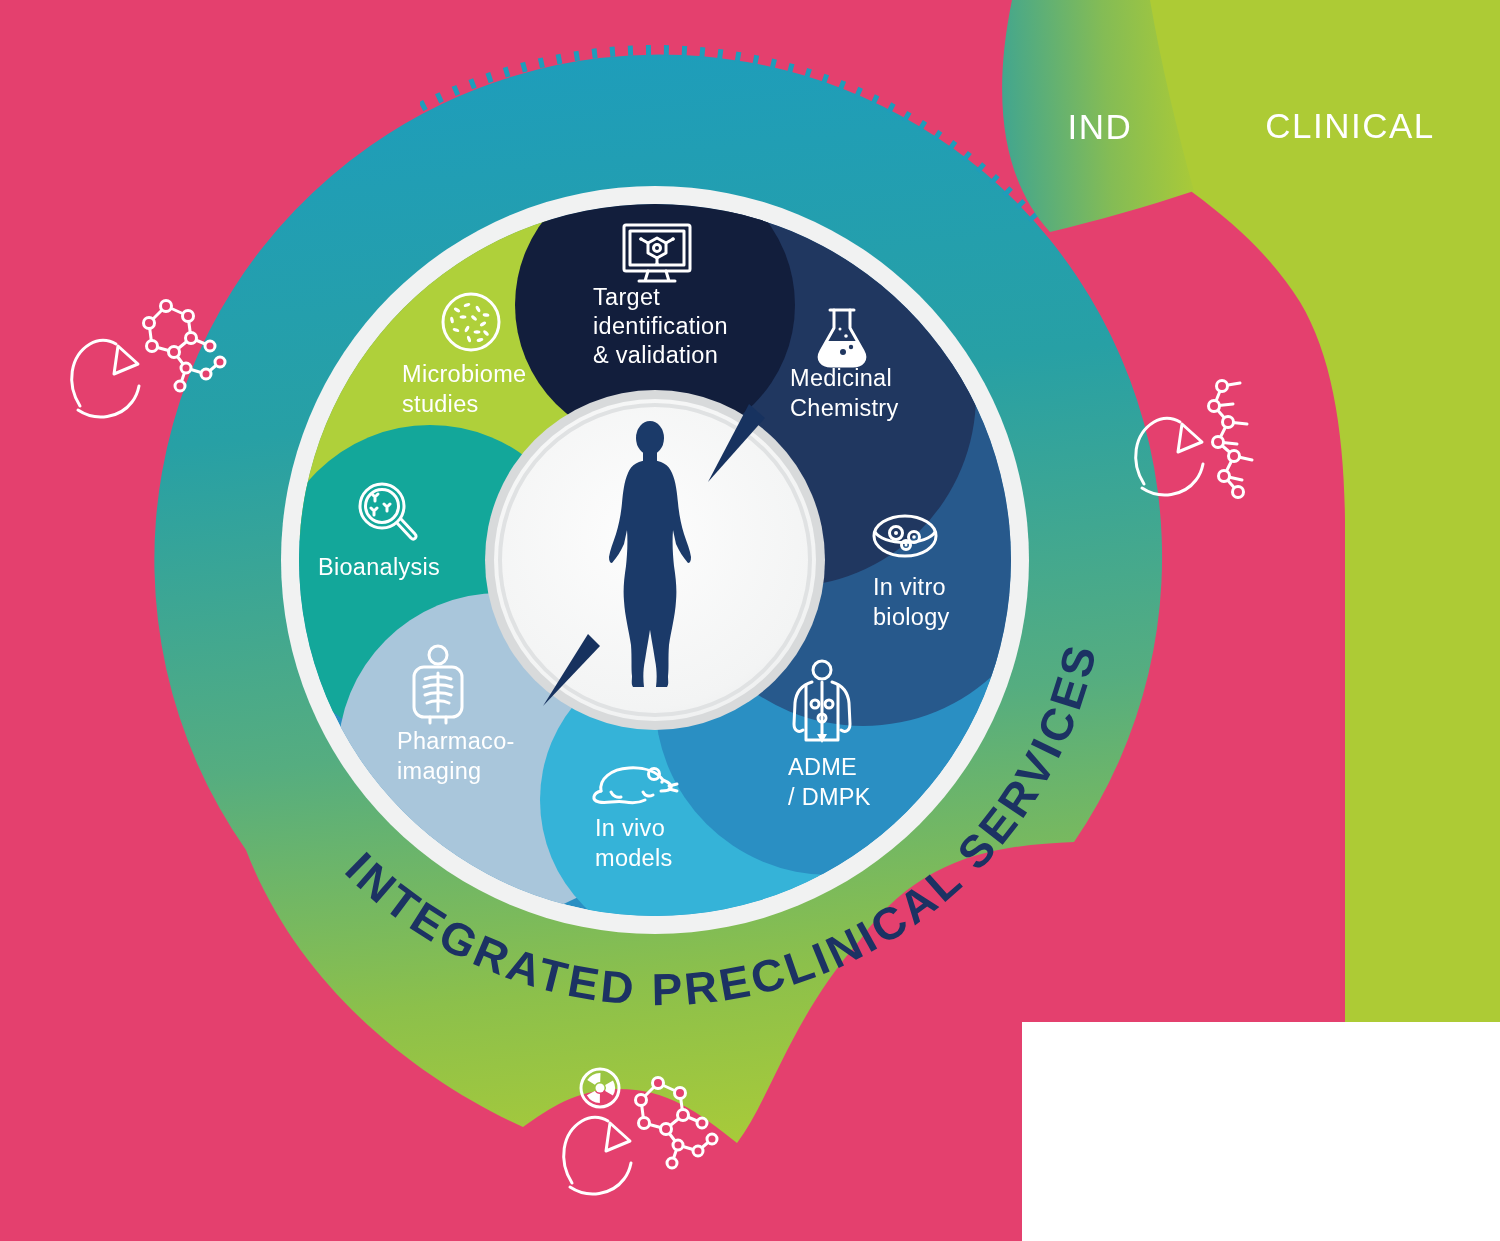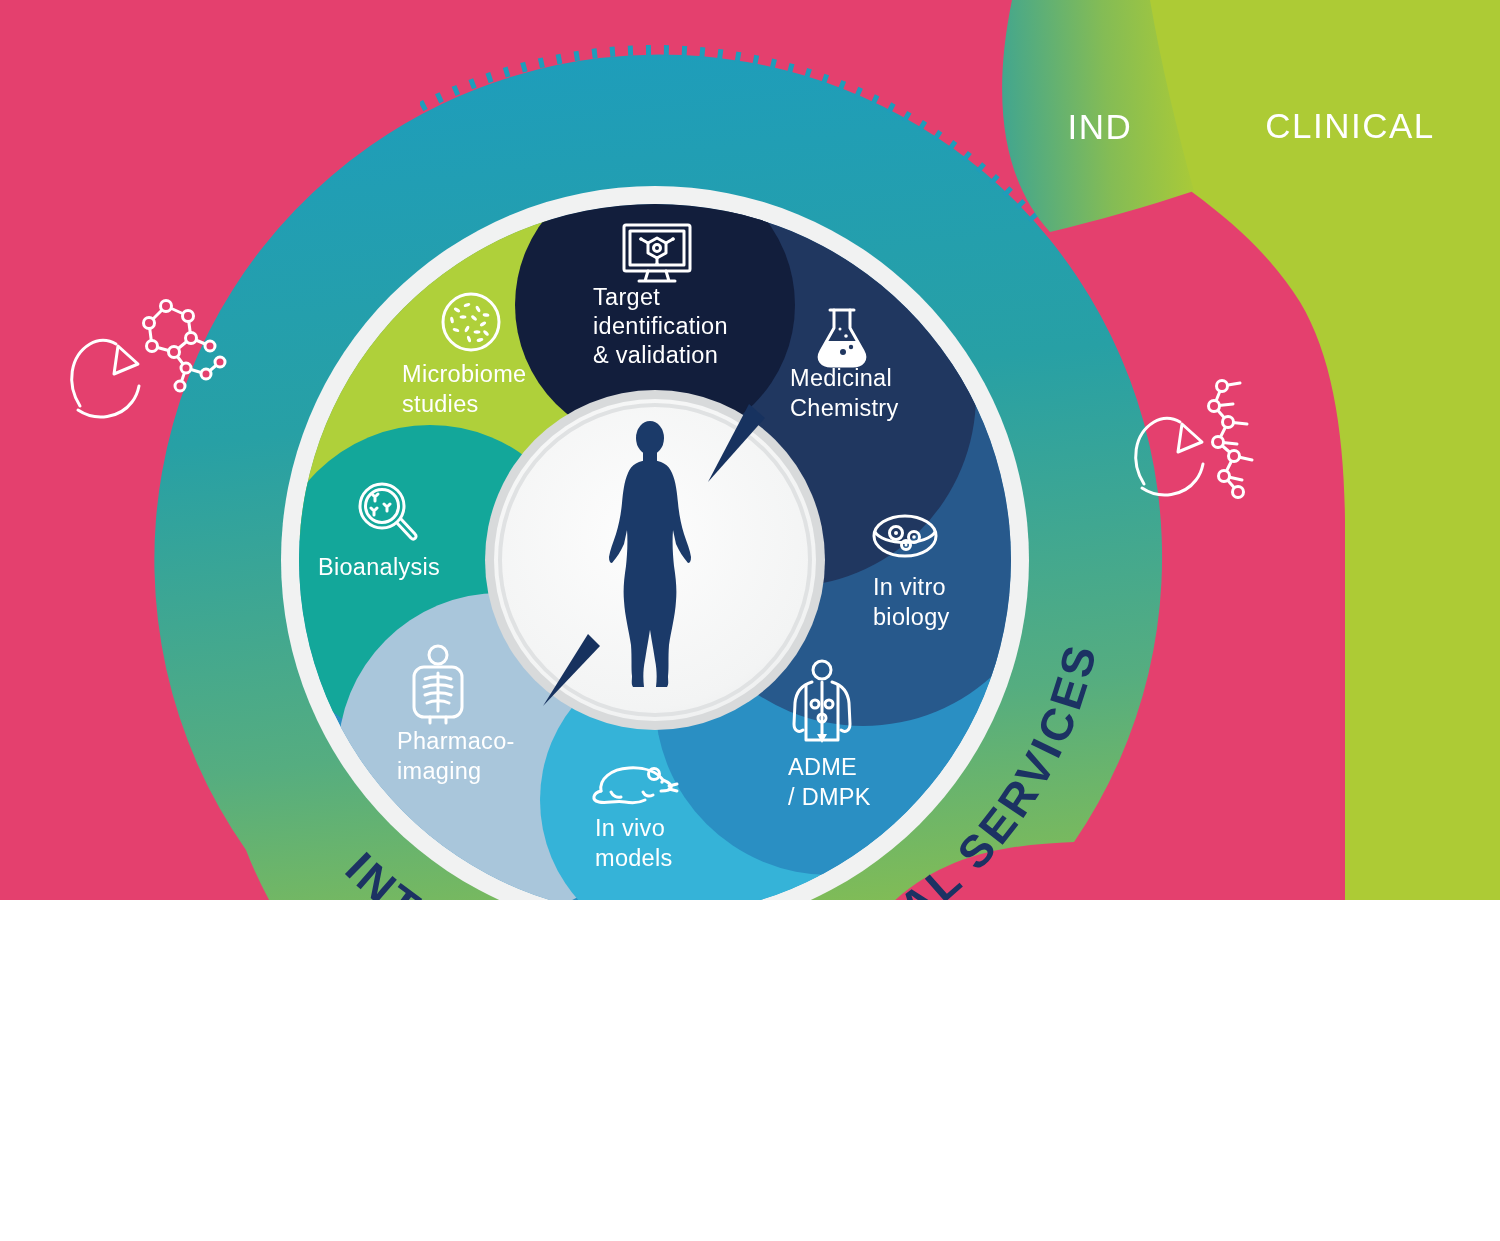--- a/index.html
+++ b/index.html
@@ -1,16 +1,16 @@
 <!DOCTYPE html>
 <html><head>
 <meta charset="utf-8">
 <style>
   html,body{margin:0;padding:0;background:#ffffff;}
-  .stage{width:1500px;height:900px;position:relative;overflow:hidden;background:#fff;}
+  .stage{width:1500px;height:1241px;position:relative;overflow:hidden;background:#fff;}
   svg{display:block;}
   .seg-label{font-family:"Liberation Sans",sans-serif;font-size:23.5px;font-weight:400;fill:#ffffff;letter-spacing:.3px;}
   .milestone{font-family:"Liberation Sans",sans-serif;font-size:35px;font-weight:400;fill:#ffffff;letter-spacing:1.5px;}
   .title-arc{font-family:"Liberation Sans",sans-serif;font-size:45px;font-weight:600;fill:#1C3263;letter-spacing:3.5px;}
   .icon-line{stroke:#ffffff;stroke-width:3;fill:none;stroke-linecap:round;stroke-linejoin:round;}
   .icon-dot{fill:#ffffff;stroke:none;}
 </style>
 </head>
 <body>
 

